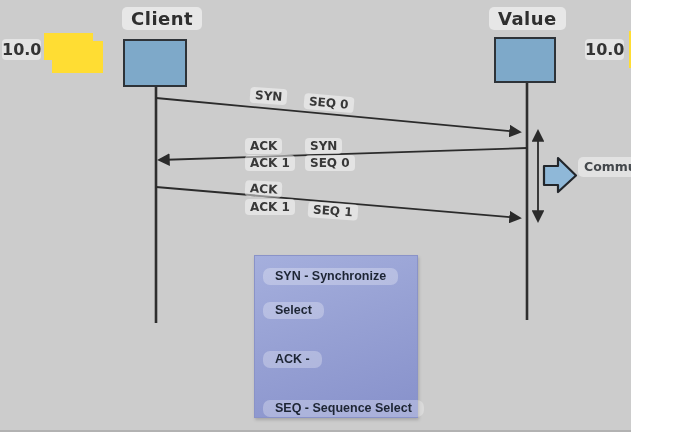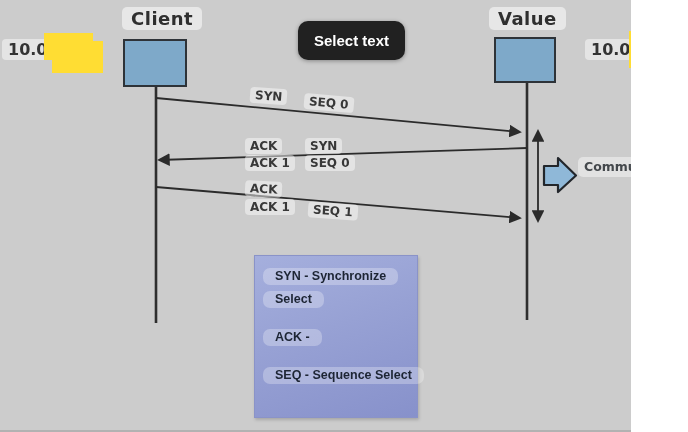--- a/index.html
+++ b/index.html
@@ -29,21 +29,21 @@
     background:rgba(250,250,250,0.5); border-radius:4px;
     padding:0 5px; color:#383838; font-size:12px; line-height:16px;
     font-weight:bold; white-space:nowrap;
   }
 
   
   .redact { position:absolute; background:#ffdd33; z-index:4; }
   .ip-chip {
     position:absolute; z-index:3;
     background:rgba(248,248,248,0.55); border-radius:4px;
-    padding:1px 6px; color:#333; font-size:16px; font-weight:bold;
+    padding:1px 0; color:#333; font-size:16px; font-weight:bold;
   }
 
   
   .select-btn {
     position:absolute; left:298px; top:21px; width:107px; height:39px;
     background:#212121; color:#ffffff; border:none; border-radius:10px;
     font-size:15px; font-weight:bold; z-index:6;
     font-family:"Liberation Sans", sans-serif;
     display:flex; align-items:center; justify-content:center;
     box-shadow:0 1px 4px rgba(0,0,0,0.35); cursor:pointer;
@@ -62,21 +62,21 @@
     position:absolute; left:254px; top:255px; width:164px; height:163px;
     background:linear-gradient(160deg,#a5afdd 0%, #97a1d4 45%, #8791cb 100%);
     border:1px solid #8a93c8; box-shadow:1px 2px 3px rgba(0,0,0,0.18);
     z-index:2; padding:12px 6px 0 8px;
     font-family:"Liberation Sans", sans-serif;
   }
   .legend-item { margin-bottom:15px; font-size:12.5px; line-height:15px;
     font-weight:bold; color:#1d2534; }
   .legend-line {
     display:inline-block; background:rgba(255,255,255,0.28);
-    border-radius:7px; padding:1px 12px; margin-bottom:6px; white-space:nowrap;
+    border-radius:7px; padding:1px 12px; margin-bottom:17px; white-space:nowrap;
   }
 
   
   .bottom-edge { position:absolute; left:0; top:430px; width:688px; height:2px;
     background:#b2b2b2; z-index:7; }
   .corner-edge { position:absolute; left:684px; top:418px; width:4px; height:14px;
     background:#3d4249; z-index:7; }
 </style>
 </head>
 <body>
@@ -108,21 +108,20 @@
   <div class="actor-label" style="left:489px; top:7px;">Value</div>
   <div class="node" style="left:494px; top:37px; width:62px; height:46px;"></div>
 
   <div class="ip-chip" style="left:2px; top:39px;">10.0</div>
   <div class="redact" style="left:44px; top:33px; width:49px; height:27px;"></div>
   <div class="redact" style="left:52px; top:41px; width:51px; height:32px;"></div>
 
   <div class="ip-chip" style="left:585px; top:39px;">10.0</div>
   <div class="redact" style="left:629px; top:31px; width:59px; height:37px;"></div>
 
-  <button class="select-btn">Select text</button>
 
   <div class="chip" style="left:250px; top:88px; transform:rotate(4deg);">SYN</div>
   <div class="chip" style="left:304px; top:95px; transform:rotate(5deg);">SEQ 0</div>
 
   <div class="chip" style="left:245px; top:138px;">ACK</div>
   <div class="chip" style="left:305px; top:138px;">SYN</div>
   <div class="chip" style="left:245px; top:155px;">ACK 1</div>
   <div class="chip" style="left:305px; top:155px;">SEQ 0</div>
 
   <div class="chip" style="left:245px; top:181px; transform:rotate(3deg);">ACK</div>

